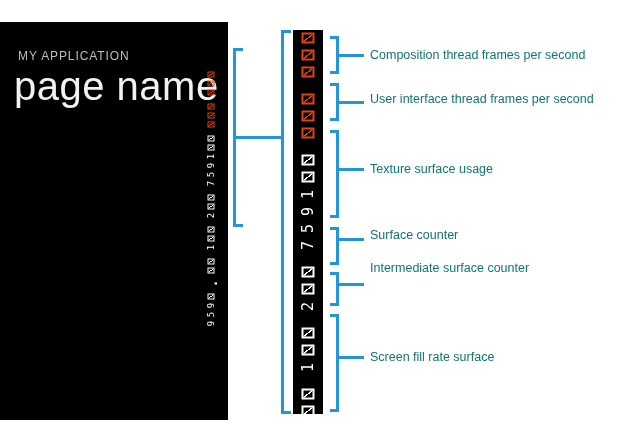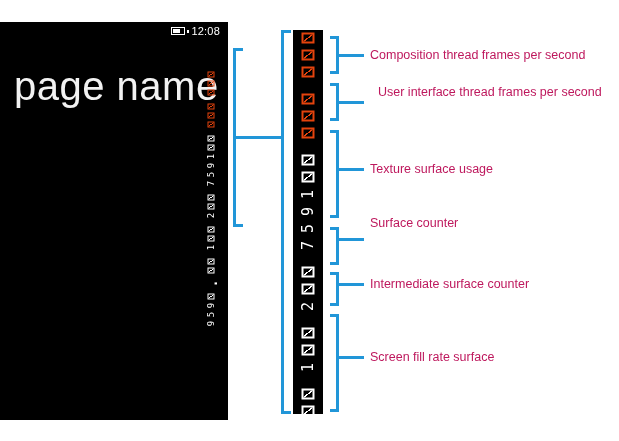--- a/index.html
+++ b/index.html
@@ -80,34 +80,31 @@
   }
   .zc-ch .tofubox{width:11px;height:13px;border-width:2px;}
   .zc-gap{height:10px;}
   .dotch{font-size:16px;line-height:17px;height:17px;}
 
   
   .bl{position:absolute;background:#2196d8;}
 
   
   .lbl{
-    position:absolute;color:#be185d;font-size:12.5px;
+    position:absolute;color:#0f766e;font-size:12.5px;
     white-space:nowrap;font-family:"Liberation Sans", sans-serif;
   }
 </style>
 </head>
 <body>
 
 <div id="phone">
 
-  <div id="status-bar">
-    <span id="battery-icon"></span>
-    <span id="clock">12:08</span>
-  </div>
-
+
+  <div id="app-title">MY APPLICATION</div>
   <div id="page-title">page name</div>
 
   <div id="phone-counters">
       <div class="zc-grp pc-grp">
         <div class="pc-ch" style="color: rgb(228, 67, 13);"><span class="tofubox"></span></div>
         <div class="pc-ch" style="color: rgb(228, 67, 13);"><span class="tofubox"></span></div>
         <div class="pc-ch" style="color: rgb(228, 67, 13);"><span class="tofubox"></span></div>
       </div>
       <div class="pc-gap"></div>
       <div class="zc-grp pc-grp">
@@ -206,37 +203,37 @@
 <div class="bl" style="left:330px; top:36px;  width:9px;  height:3px;"></div>
 <div class="bl" style="left:336px; top:36px;  width:3px;  height:38px;"></div>
 <div class="bl" style="left:330px; top:71px;  width:9px;  height:3px;"></div>
 <div class="bl" style="left:339px; top:54px;  width:25px; height:3px;"></div>
 <div class="lbl" style="left:370px; top:48px;">Composition thread frames per second</div>
 
 <div class="bl" style="left:330px; top:83px;  width:9px;  height:3px;"></div>
 <div class="bl" style="left:336px; top:83px;  width:3px;  height:38px;"></div>
 <div class="bl" style="left:330px; top:118px; width:9px;  height:3px;"></div>
 <div class="bl" style="left:339px; top:101px; width:25px; height:3px;"></div>
-<div class="lbl" style="left:370px; top:85px;margin-left:8px;">User interface thread frames per second</div>
+<div class="lbl" style="left:370px; top:92px;">User interface thread frames per second</div>
 
 <div class="bl" style="left:330px; top:130px; width:9px;  height:3px;"></div>
 <div class="bl" style="left:336px; top:130px; width:3px;  height:88px;"></div>
 <div class="bl" style="left:330px; top:215px; width:9px;  height:3px;"></div>
 <div class="bl" style="left:339px; top:168px; width:25px; height:3px;"></div>
 <div class="lbl" style="left:370px; top:162px;">Texture surface usage</div>
 
 <div class="bl" style="left:330px; top:227px; width:9px;  height:3px;"></div>
 <div class="bl" style="left:336px; top:227px; width:3px;  height:38px;"></div>
 <div class="bl" style="left:330px; top:262px; width:9px;  height:3px;"></div>
 <div class="bl" style="left:339px; top:238px; width:25px; height:3px;"></div>
-<div class="lbl" style="left:370px; top:216px;">Surface counter</div>
+<div class="lbl" style="left:370px; top:228px;">Surface counter</div>
 
 <div class="bl" style="left:330px; top:272px; width:9px;  height:3px;"></div>
 <div class="bl" style="left:336px; top:272px; width:3px;  height:34px;"></div>
 <div class="bl" style="left:330px; top:303px; width:9px;  height:3px;"></div>
 <div class="bl" style="left:339px; top:283px; width:25px; height:3px;"></div>
-<div class="lbl" style="left:370px; top:277px;">Intermediate surface counter</div>
+<div class="lbl" style="left:370px; top:261px;">Intermediate surface counter</div>
 
 <div class="bl" style="left:330px; top:314px; width:9px;  height:3px;"></div>
 <div class="bl" style="left:336px; top:314px; width:3px;  height:98px;"></div>
 <div class="bl" style="left:330px; top:409px; width:9px;  height:3px;"></div>
 <div class="bl" style="left:339px; top:356px; width:25px; height:3px;"></div>
 <div class="lbl" style="left:370px; top:350px;">Screen fill rate surface</div>
 
 </body></html>

